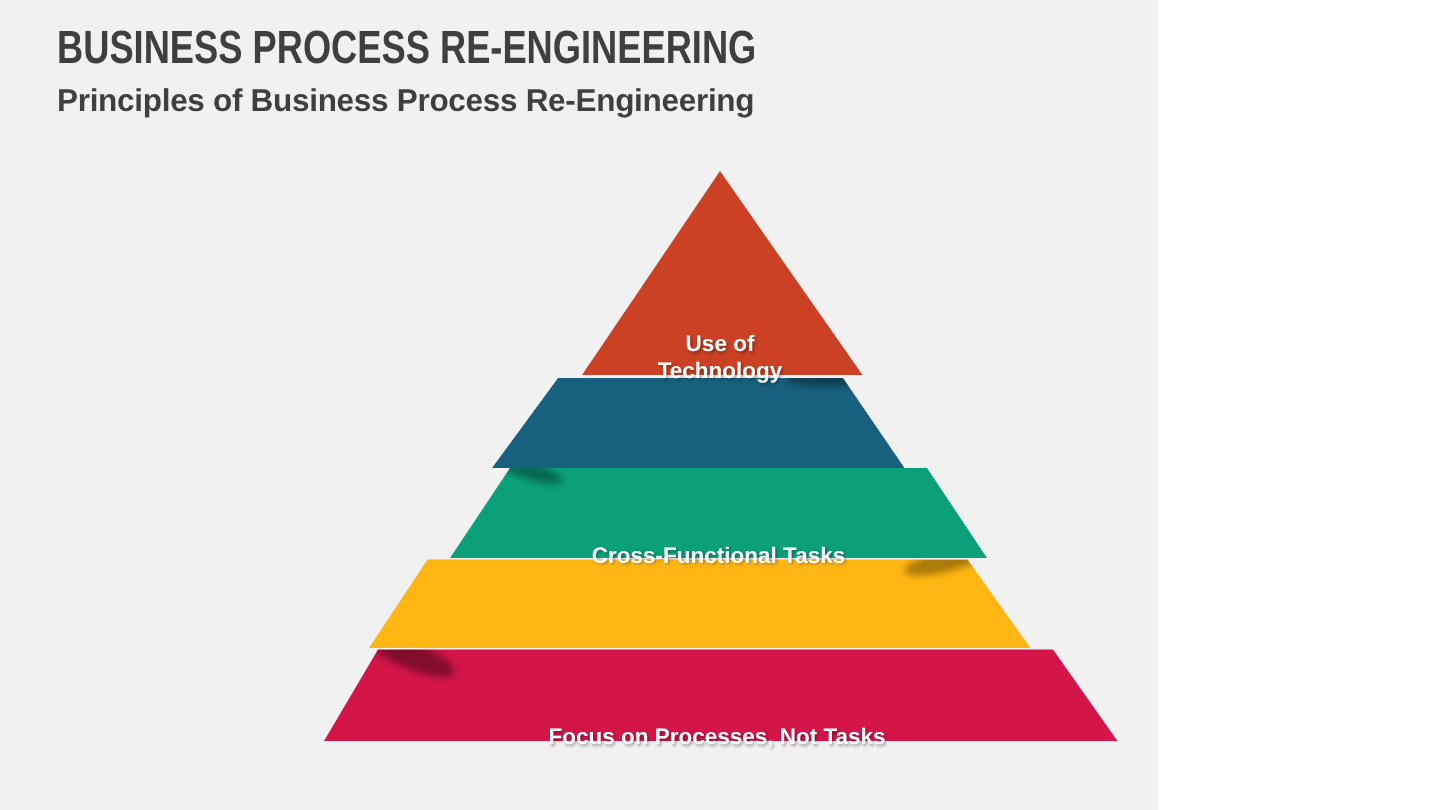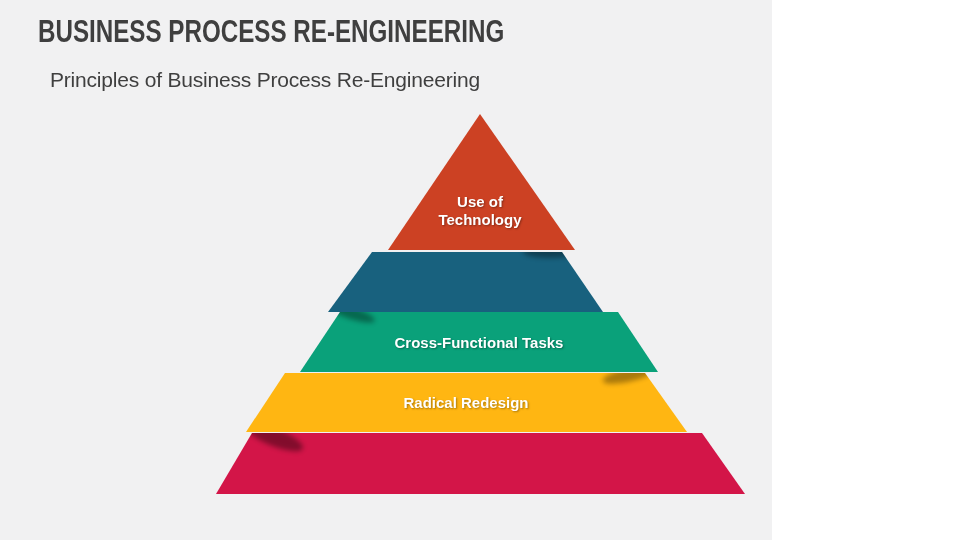--- a/index.html
+++ b/index.html
@@ -18,42 +18,43 @@
     font-weight:700;
     color:#3F3F3F;
     white-space:nowrap;
     transform:scaleX(0.78);
     transform-origin:left center;
     letter-spacing:0px;
   }
   .slide-subtitle{
     position:absolute;
     left:38px;top:56px;
-    margin:12px;
+    margin:0;
     font-size:21px;
-    font-weight:400;
+    font-weight:700;
     color:#3F3F3F;
     white-space:nowrap;
     letter-spacing:-0.2px;
   }
   .pyramid-wrap{
     position:absolute;
     left:0;top:0;width:960px;height:540px;
   }
   .pyramid-wrap svg{position:absolute;left:0;top:0;}
   .level-label{
     position:absolute;
     transform:translate(-50%,-50%);
     color:#FFFFFF;
     font-size:15px;
     font-weight:700;
     text-align:center;
     line-height:1.18;
     text-shadow:1px 1px 2px rgba(0,0,0,0.35);
     white-space:nowrap;
+    margin-top:28px;
   }
   .level-label.wrap{
     white-space:normal;
     width:120px;
   }
 </style>
 </head>
 <body>
 
 <div class="slide">
@@ -99,16 +100,16 @@
       </g>
 
       <polygon points="252,433 702,433 745,494 216,494" fill="#D31548"></polygon>
       <g clip-path="url(#clip-crimson)">
         <ellipse cx="274" cy="437" rx="31" ry="9" fill="#000000" opacity="0.38" filter="url(#soft)" transform="rotate(22 274 437)"></ellipse>
       </g>
     </svg>
 
     <div class="level-label wrap" style="left:480px;top:211px;">Use of Technology</div>
     <div class="level-label" style="left:479px;top:343px;">Cross-Functional Tasks</div>
-    <div class="level-label" style="left:466px;top:403px;">Radical Redesign</div>
+    <div class="level-label" style="left:478px;top:464px;">Focus on Processes, Not Tasks</div>
   </div>
 
 </div>
 
 </body></html>

